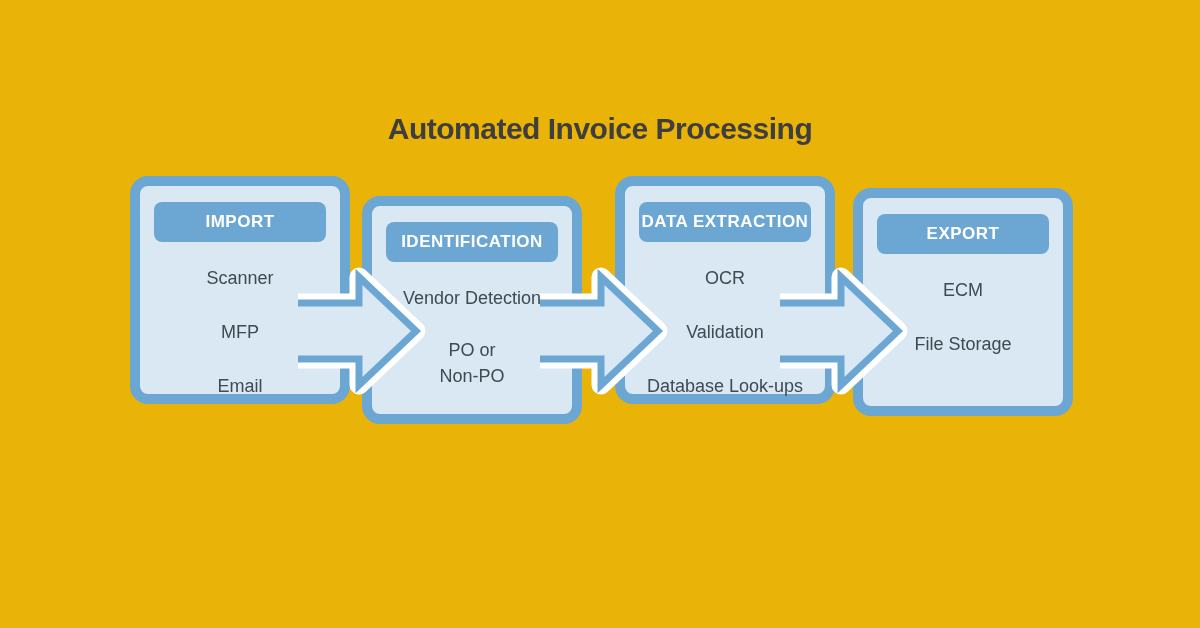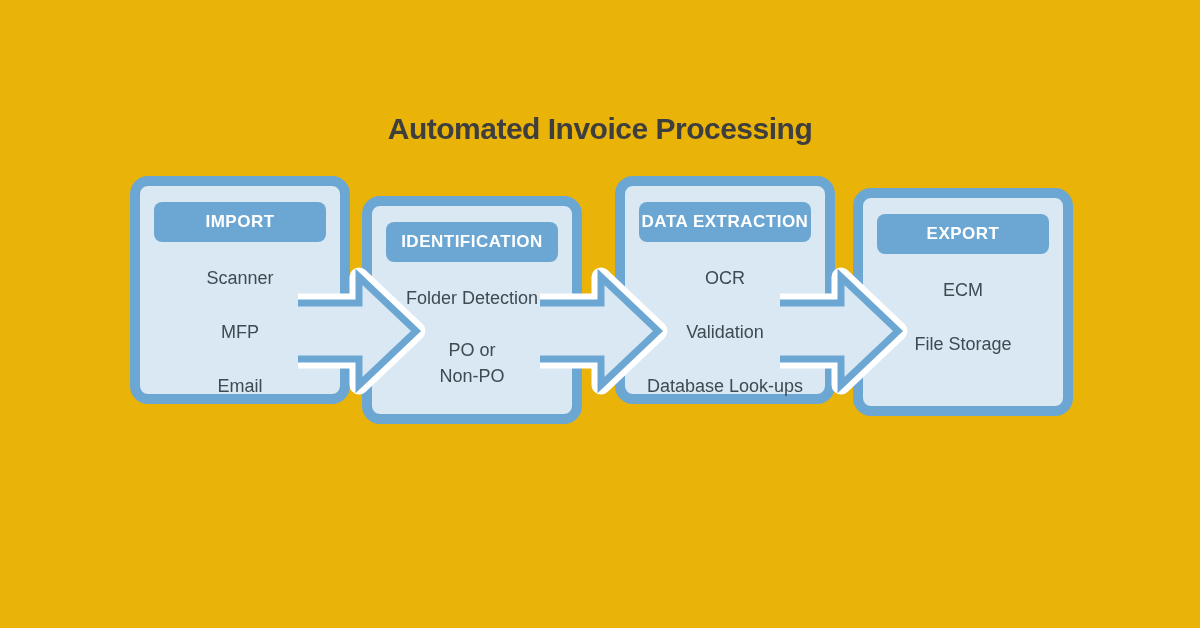--- a/index.html
+++ b/index.html
@@ -92,21 +92,21 @@
     <div class="stage-items">
       <div class="stage-item">Scanner</div>
       <div class="stage-item">MFP</div>
       <div class="stage-item">Email</div>
     </div>
   </div>
 
   <div class="stage-box pos-1">
     <div class="stage-header">IDENTIFICATION</div>
     <div class="stage-items">
-      <div class="stage-item">Folder Detection</div>
+      <div class="stage-item">Vendor Detection</div>
       <div class="stage-item tall">
         <span>PO or</span>
         <span>Non-PO</span>
       </div>
     </div>
   </div>
 
   <div class="stage-box pos-2">
     <div class="stage-header">DATA EXTRACTION</div>
     <div class="stage-items">

